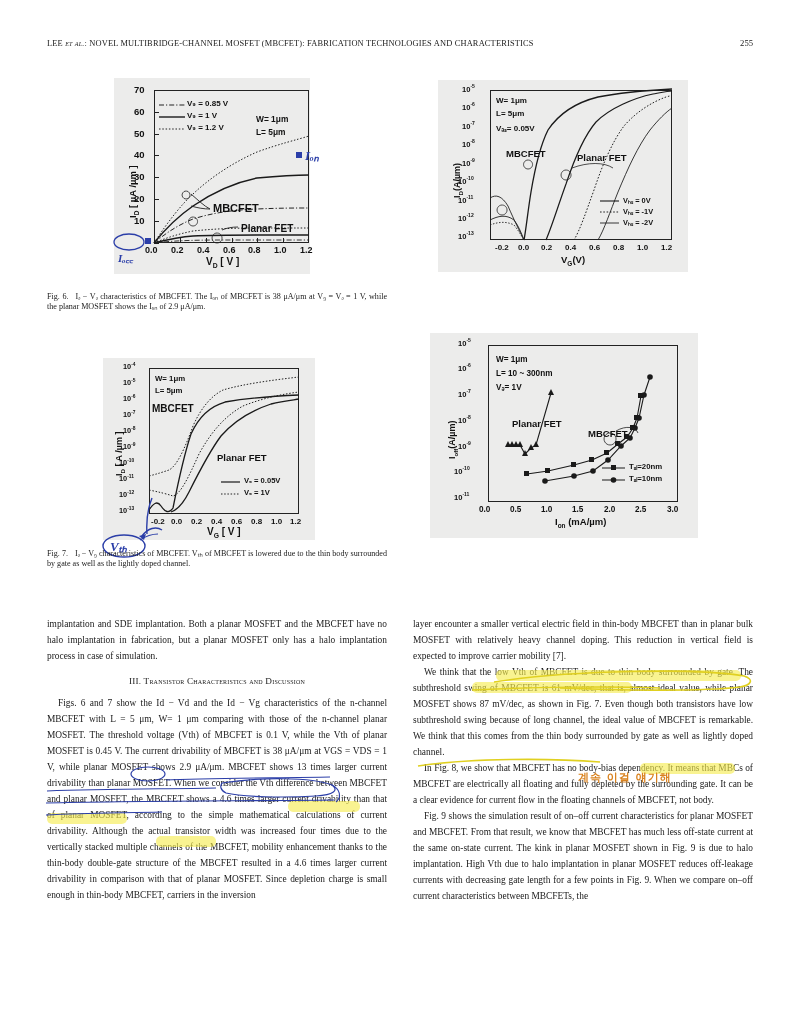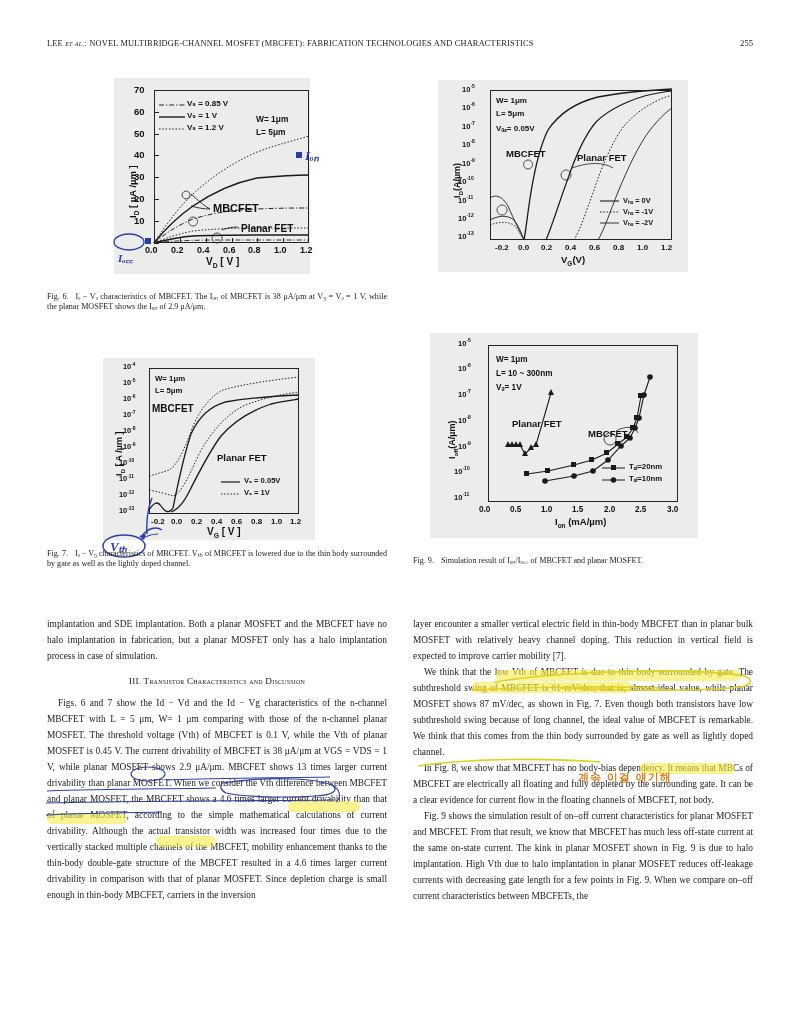--- a/index.html
+++ b/index.html
@@ -396,23 +396,20 @@
         <line x1="0" y1="5" x2="23" y2="5" stroke="#1a1a1a" stroke-width="1"></line>
         <rect x="9" y="2" width="5" height="5" fill="#1a1a1a"></rect>
         <line x1="0" y1="17" x2="23" y2="17" stroke="#1a1a1a" stroke-width="1"></line>
         <circle cx="11.5" cy="17" r="2.8" fill="#1a1a1a"></circle>
       </svg>
       <div class="inlbl" style="left:199px; top:128px; font-size:7.8px;">Tₛᵢ=20nm</div>
       <div class="inlbl" style="left:199px; top:140px; font-size:7.8px;">Tₛᵢ=10nm</div>
     </div>
   </div>
 
-  <div class="fig-caption" style="left:413px; top:556px; width:340px;">
-    <span class="lbl">Fig. 9.</span><span class="sp"></span><span>Simulation result of Iₒₙ/Iₒ꜀꜀ of MBCFET and planar MOSFET.</span>
-  </div>
 
   <div class="col" style="left:47px; top:616px;">
     <p class="noind">implantation and SDE implantation. Both a planar MOSFET and the MBCFET have no halo implantation in fabrication, but a planar MOSFET only has a halo implantation process in case of simulation.</p>
     <div class="secthead">
       <span class="num">III.</span>
       <span>Transistor Characteristics and Discussion</span>
     </div>
     <p>Figs. 6 and 7 show the Id − Vd and the Id − Vg characteristics of the n-channel MBCFET with L = 5 μm, W= 1 μm comparing with those of the n-channel planar MOSFET. The threshold voltage (Vth) of MBCFET is 0.1 V, while the Vth of planar MOSFET is 0.45 V. The current drivability of MBCFET is 38 μA/μm at VGS = VDS = 1 V, while planar MOSFET shows 2.9 μA/μm. MBCFET shows 13 times larger current drivability than planar MOSFET. When we consider the Vth difference between MBCFET and planar MOSFET, the MBCFET shows a 4.6 times larger current drivability than that of planar MOSFET, according to the simple mathematical calculations of current drivability. Although the actual transistor width was increased four times due to the vertically stacked multiple channels of the MBCFET, mobility enhancement thanks to the thin-body double-gate structure of the MBCFET resulted in a 4.6 times larger current drivability in comparison with that of planar MOSFET. Since depletion charge is small enough in thin-body MBCFET, carriers in the inversion</p>
   </div>
 

